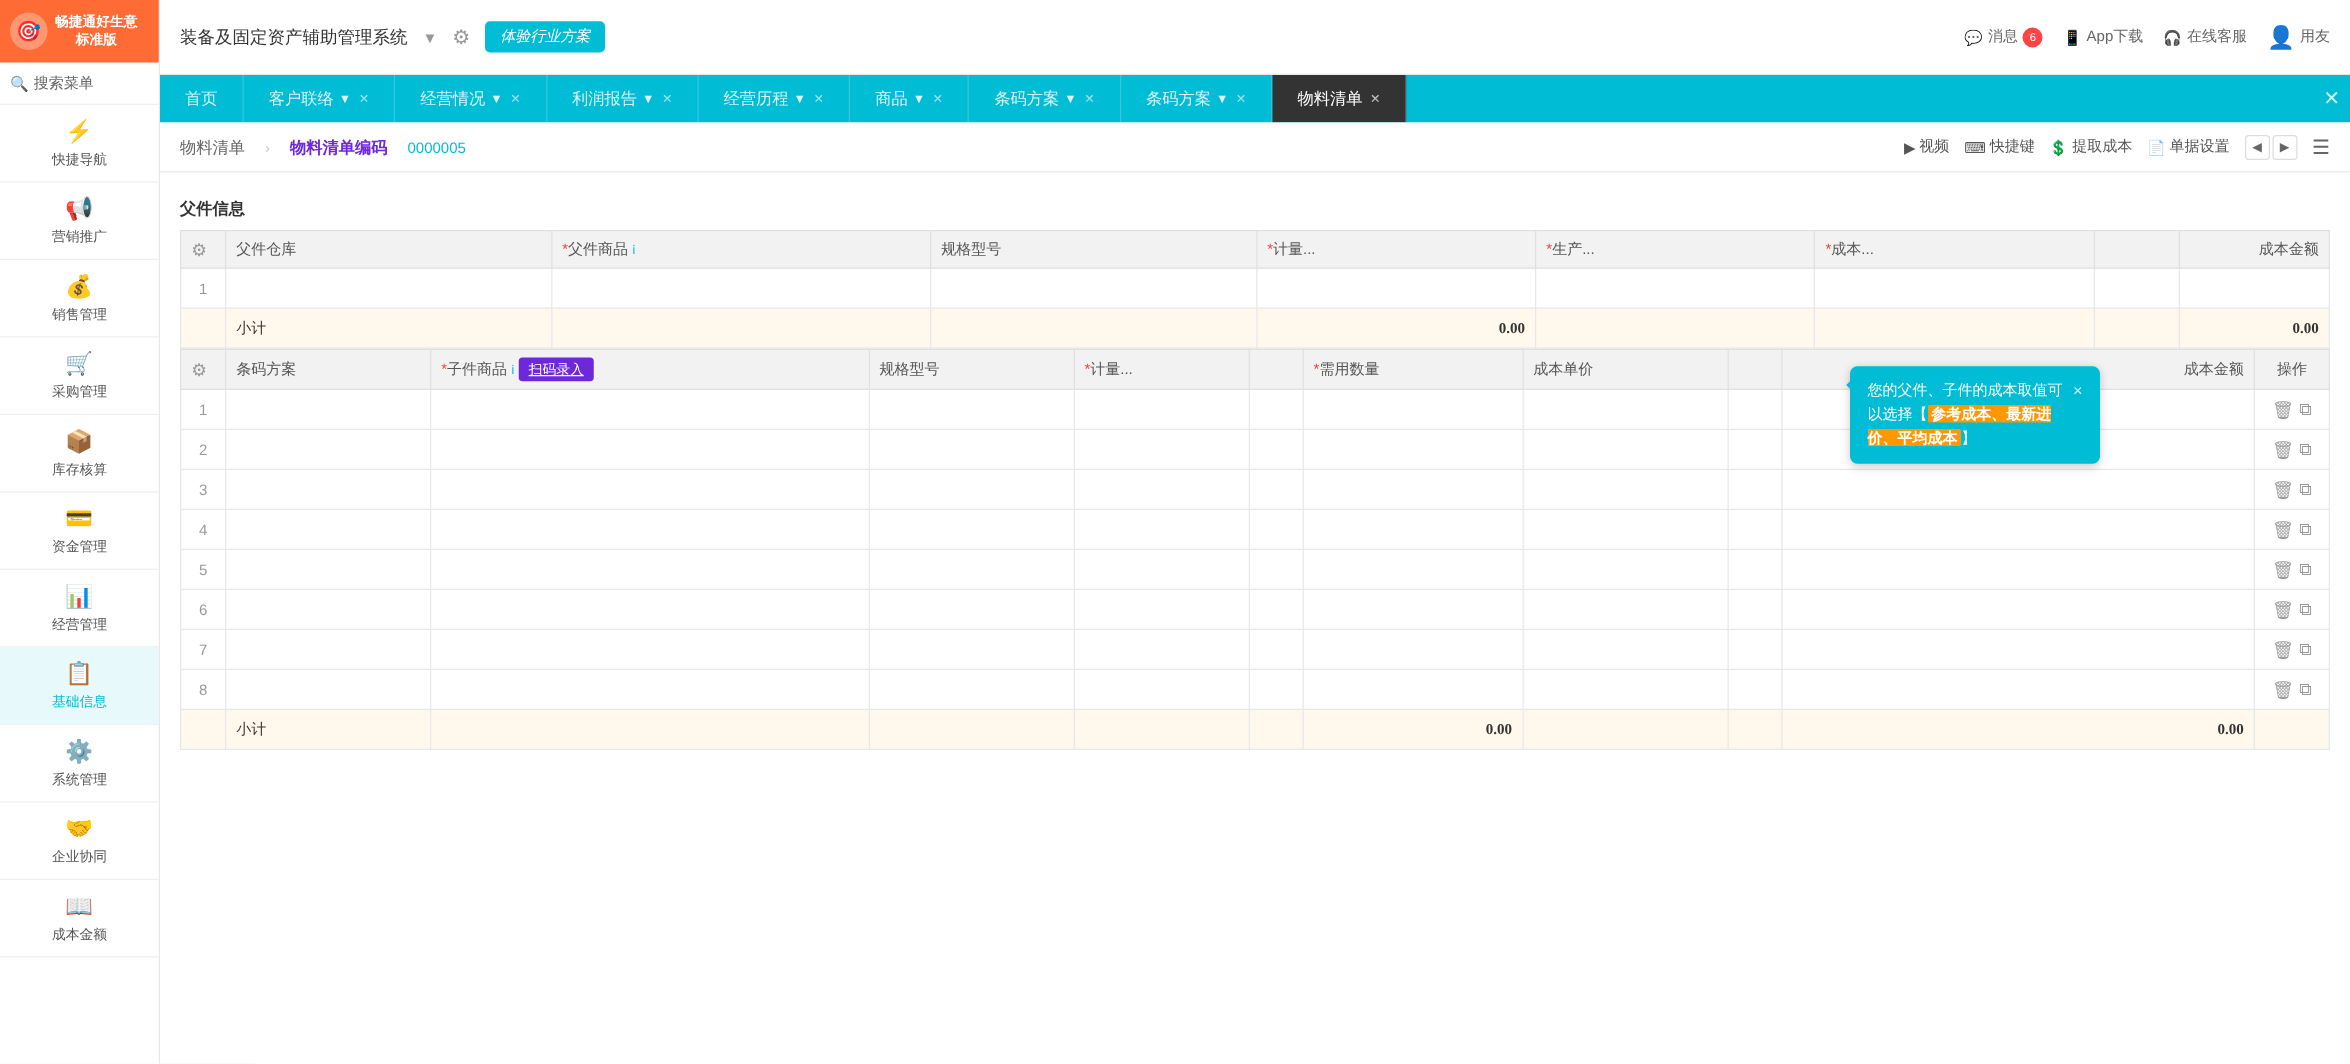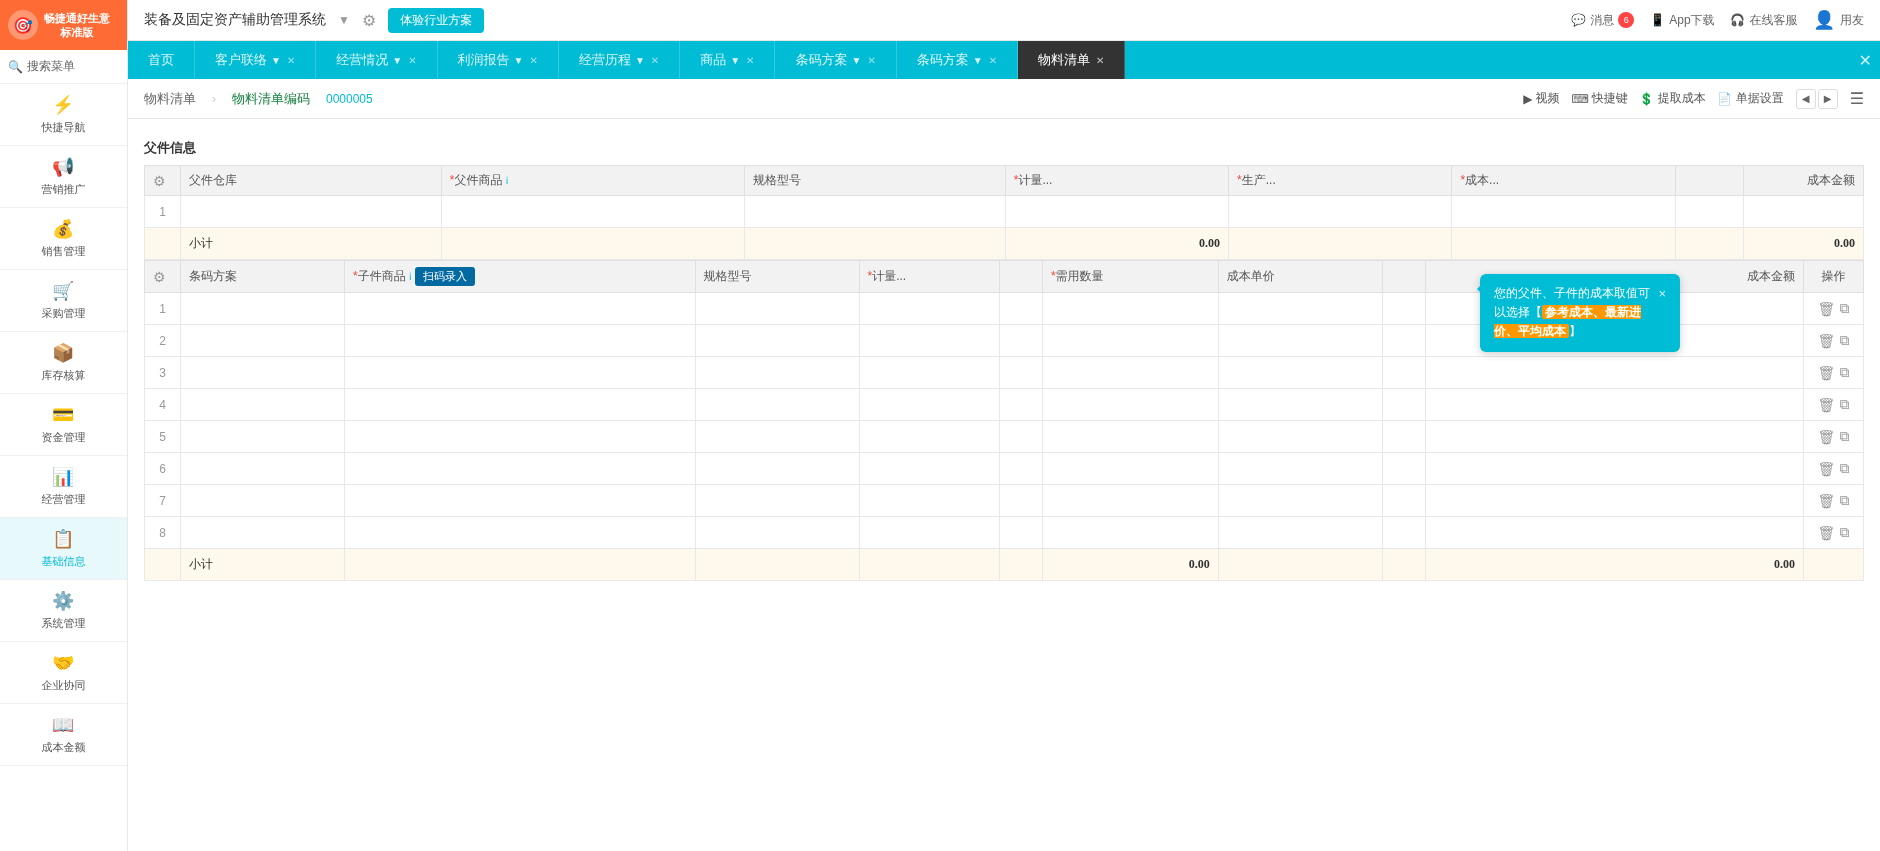--- a/index.html
+++ b/index.html
@@ -66,37 +66,38 @@
       display: flex;
       flex-direction: column;
       overflow: hidden;
     }
 
     
     .top-header {
       background: #fff;
       border-bottom: 1px solid #e8e8e8;
       padding: 0 16px;
-      height: 41px;
+      height: 60px;
       display: flex;
       align-items: center;
       justify-content: space-between;
     }
     .header-left { display: flex; align-items: center; gap: 12px; }
     .header-icons { display: flex; align-items: center; gap: 16px; }
     .header-icon-item { display: flex; align-items: center; gap: 4px; color: #666; cursor: pointer; font-size: 12px; }
     .badge { background: #ff4444; color: #fff; border-radius: 50%; width: 16px; height: 16px; font-size: 9px; display: flex; align-items: center; justify-content: center; }
     .btn-experience {
       background: #00bcd4;
       color: #fff;
       border: none;
       border-radius: 4px;
       padding: 4px 12px;
       cursor: pointer;
       font-size: 12px;
+      font-style: italic;
     }
 
     
     .nav-tabs {
       background: #00bcd4;
       display: flex;
       align-items: stretch;
       height: 38px;
       overflow: hidden;
     }
@@ -119,21 +120,21 @@
     .page-header {
       background: #fff;
       border-bottom: 1px solid #e8e8e8;
       padding: 0 16px;
       height: 40px;
       display: flex;
       align-items: center;
       gap: 16px;
     }
     .breadcrumb-item { color: #666; font-size: 13px; cursor: pointer; }
-    .breadcrumb-item.active { color: #15803d; font-weight: 400; }
+    .breadcrumb-item.active { color: #6d28d9; font-weight: 700; }
     .breadcrumb-sep { color: #ccc; }
     .page-header-right {
       margin-left: auto;
       display: flex;
       align-items: center;
       gap: 12px;
       font-size: 12px;
       color: #555;
     }
     .page-header-right span { cursor: pointer; display: flex; align-items: center; gap: 3px; }
@@ -175,27 +176,28 @@
       border: 1px solid #e8e8e8;
       padding: 6px 8px;
       color: #333;
       height: 32px;
     }
     .data-table .row-num { color: #999; text-align: center; width: 30px; }
     .data-table .subtotal-row td { background: #fef9ec; font-weight: 500; font-family: Liberation Serif, serif; }
     .data-table .subtotal-row .val { text-align: right; }
     .req-star { color: #f44336; }
     .scan-btn {
-      background: #0369a1;
+      background: #6d28d9;
       color: #fff;
       border: none;
       border-radius: 3px;
       padding: 2px 8px;
       font-size: 11px;
       cursor: pointer;
+      text-decoration: underline;
     }
     .action-icons { display: flex; gap: 4px; align-items: center; justify-content: center; }
     .action-icon { color: #999; cursor: pointer; font-size: 14px; }
     .col-config { color: #999; font-size: 14px; cursor: pointer; }
 
     
     .tooltip-box {
       position: absolute;
       top: 155px;
       right: 200px;

